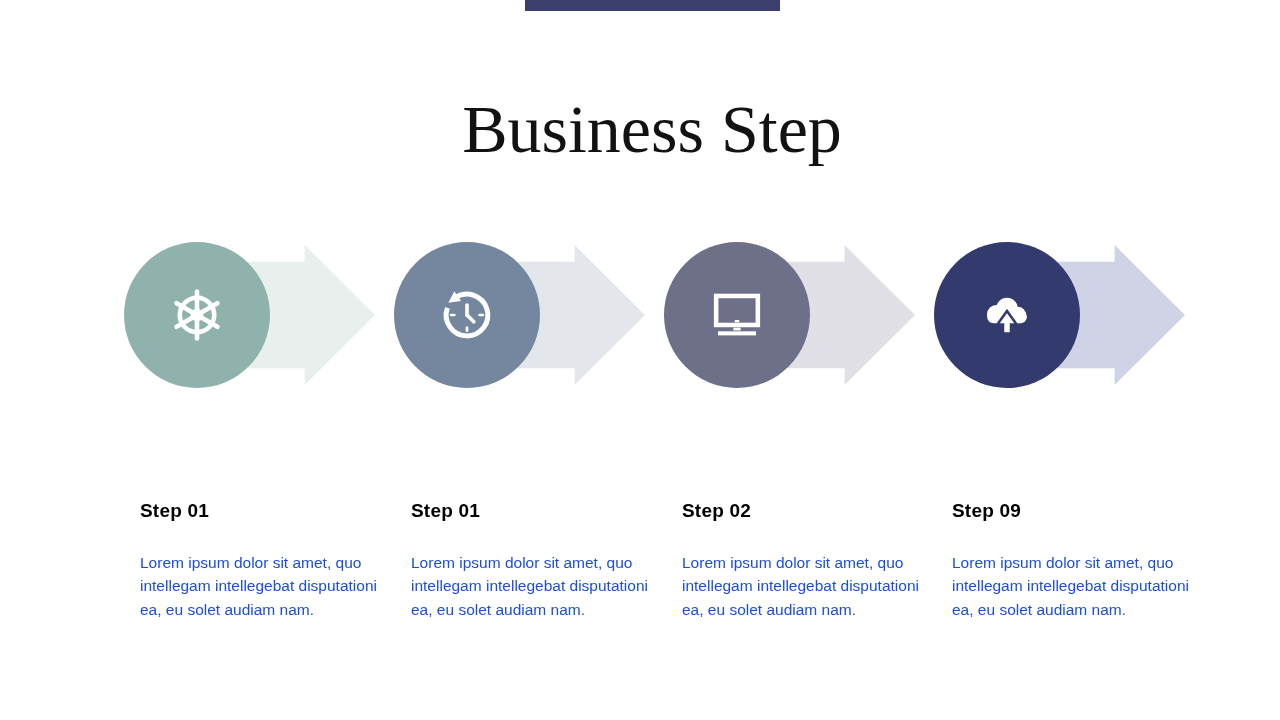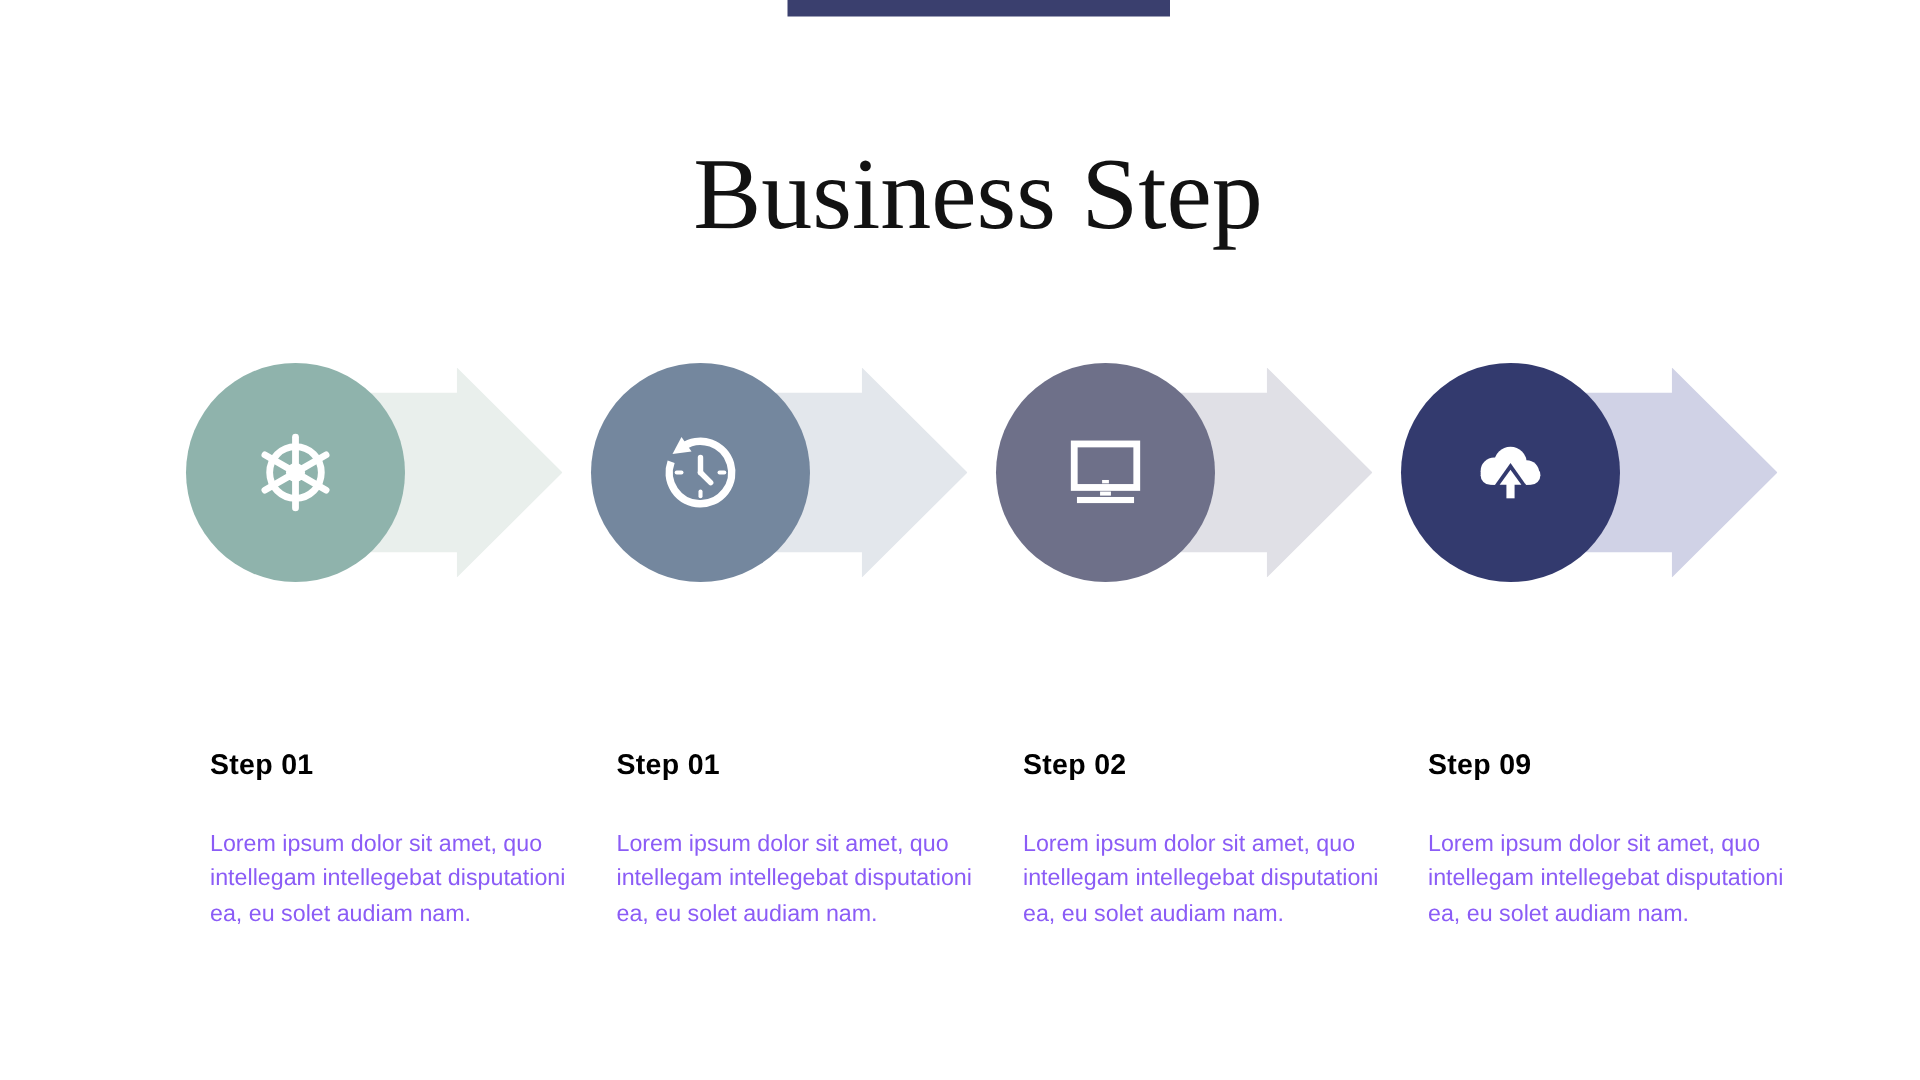--- a/index.html
+++ b/index.html
@@ -23,21 +23,21 @@
     display:flex;align-items:center;justify-content:center;
   }
   .circle svg{width:58px;height:58px;display:block;}
   .col{position:absolute;width:245px;}
   .step-label{
     position:absolute;top:12px;margin:0;font-size:19px;font-weight:700;color:#000000;
     letter-spacing:0.2px;
   }
   .step-desc{
     position:absolute;top:63px;margin:0;font-size:15.5px;line-height:1.5;
-    color:#8b5cf6;width:245px;
+    color:#1d4ed8;width:245px;
   }
 </style>
 </head>
 <body>
 
 <div class="slide">
 
   <div class="accent-bar" style="background-color: rgb(58, 63, 110);"></div>
 
   <h1 class="title">Business Step</h1>

